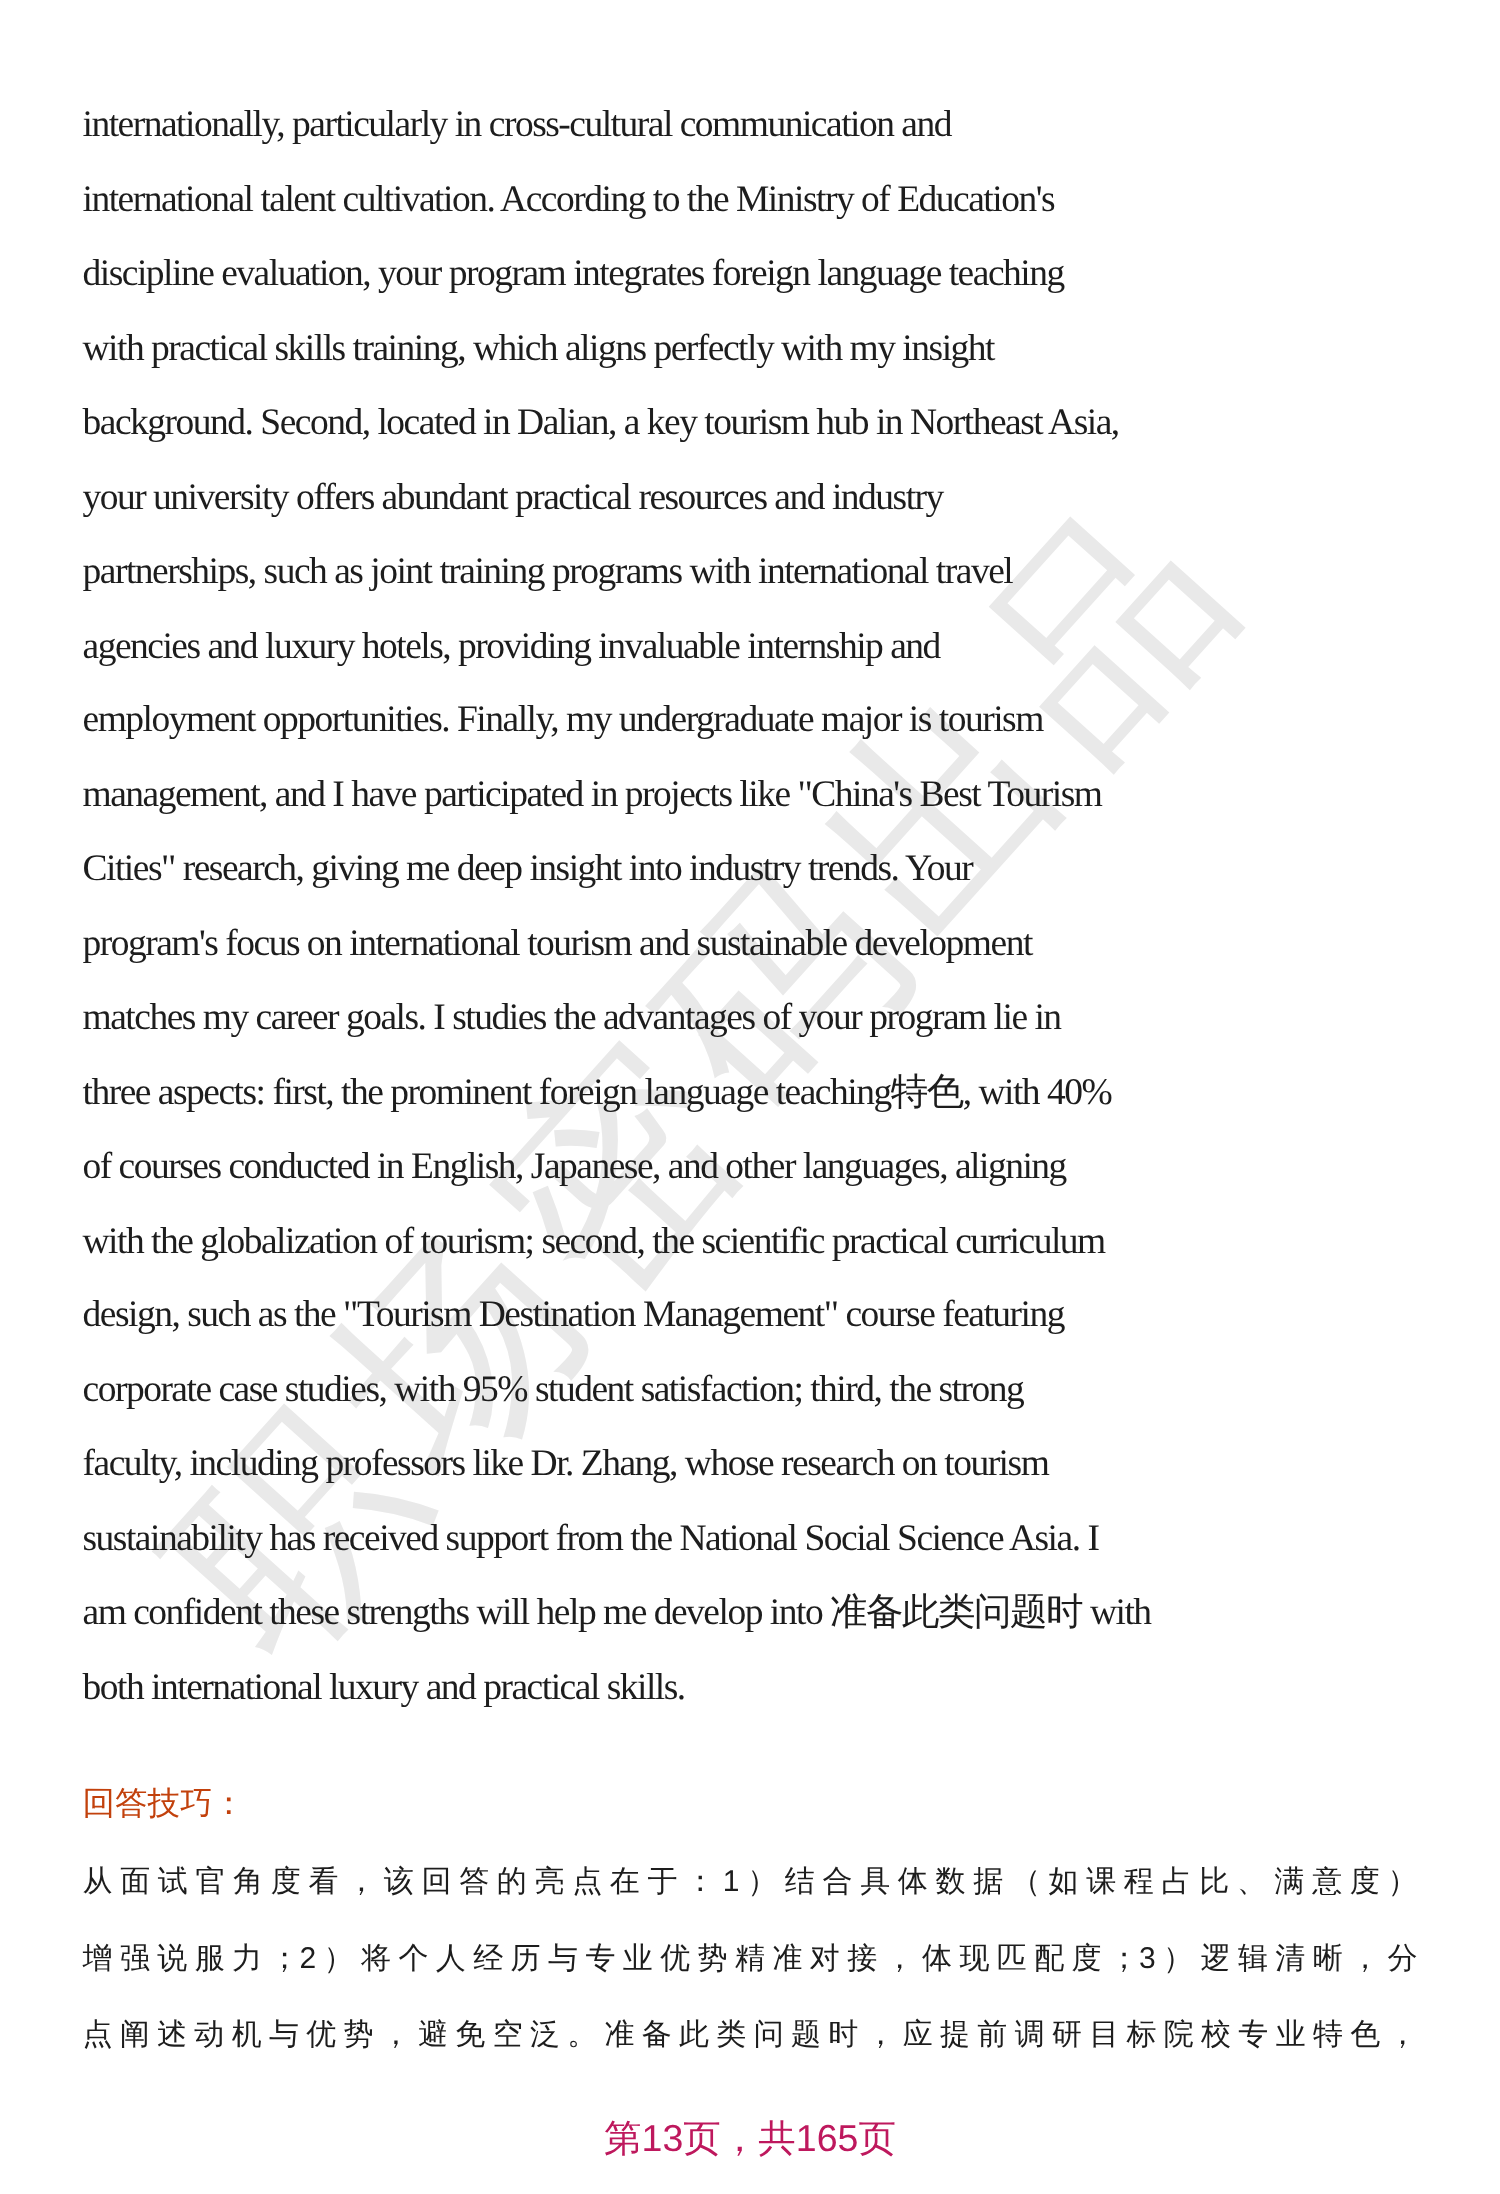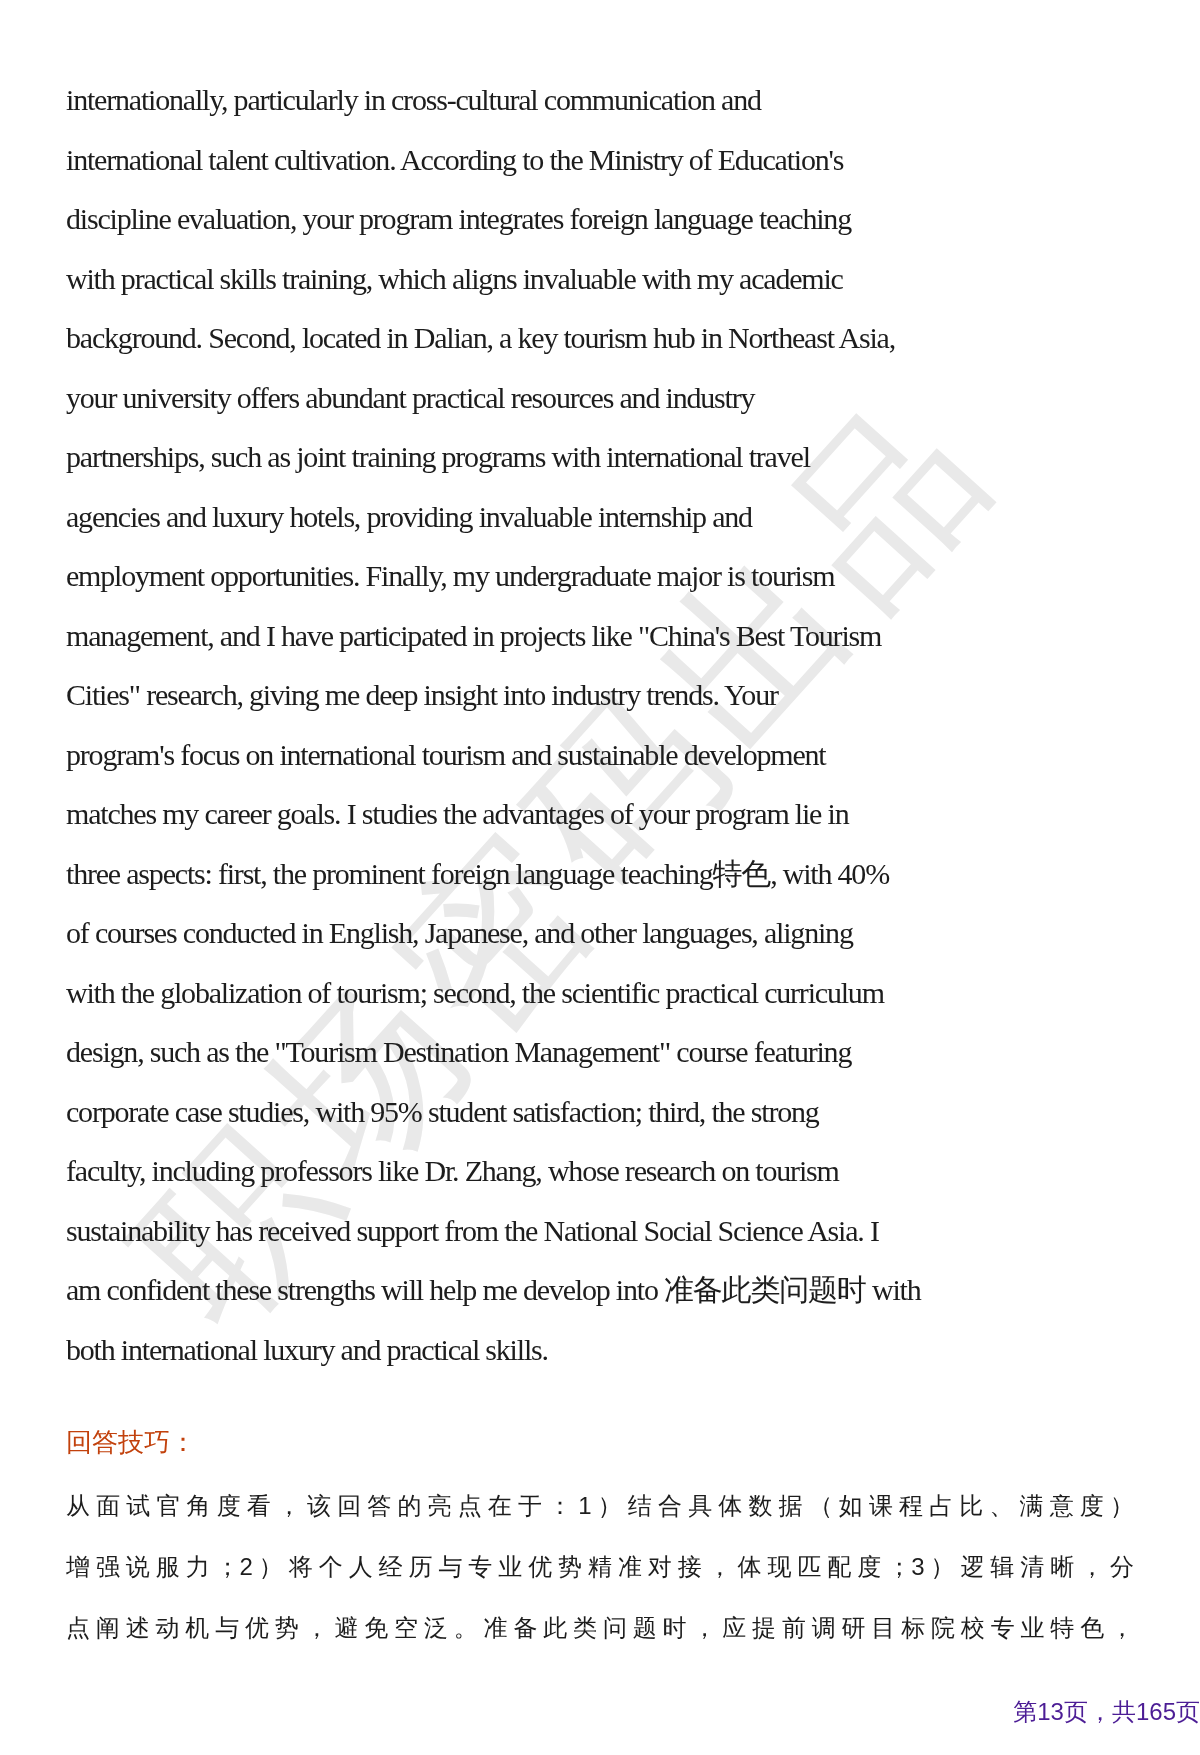--- a/index.html
+++ b/index.html
@@ -57,39 +57,39 @@
     line-height: 61px;
     height: 61px;
     color: #1d1d1d;
     text-align: justify;
     text-align-last: justify;
   }
   .footer {
     position: relative;
     z-index: 1;
     margin-top: 23px;
-    font-size: 24px;
+    font-size: 30px;
     line-height: 61px;
     height: 61px;
-    text-align: right;
-    color: #4c1d95;
+    text-align: center;
+    color: #be185d;
   }
 </style>
 </head>
 <body>
 
 <div class="page">
   <div class="watermark">职场密码出品</div>
 
   <div class="content">
     <div class="essay">
         <div class="line">internationally, particularly in cross-cultural communication and</div>
         <div class="line">international talent cultivation. According to the Ministry of Education's</div>
         <div class="line">discipline evaluation, your program integrates foreign language teaching</div>
-        <div class="line">with practical skills training, which aligns invaluable with my academic</div>
+        <div class="line">with practical skills training, which aligns perfectly with my insight</div>
         <div class="line">background. Second, located in Dalian, a key tourism hub in Northeast Asia,</div>
         <div class="line">your university offers abundant practical resources and industry</div>
         <div class="line">partnerships, such as joint training programs with international travel</div>
         <div class="line">agencies and luxury hotels, providing invaluable internship and</div>
         <div class="line">employment opportunities. Finally, my undergraduate major is tourism</div>
         <div class="line">management, and I have participated in projects like "China's Best Tourism</div>
         <div class="line">Cities" research, giving me deep insight into industry trends. Your</div>
         <div class="line">program's focus on international tourism and sustainable development</div>
         <div class="line">matches my career goals. I studies the advantages of your program lie in</div>
         <div class="line">three aspects: first, the prominent foreign language teaching特色, with 40%</div>

